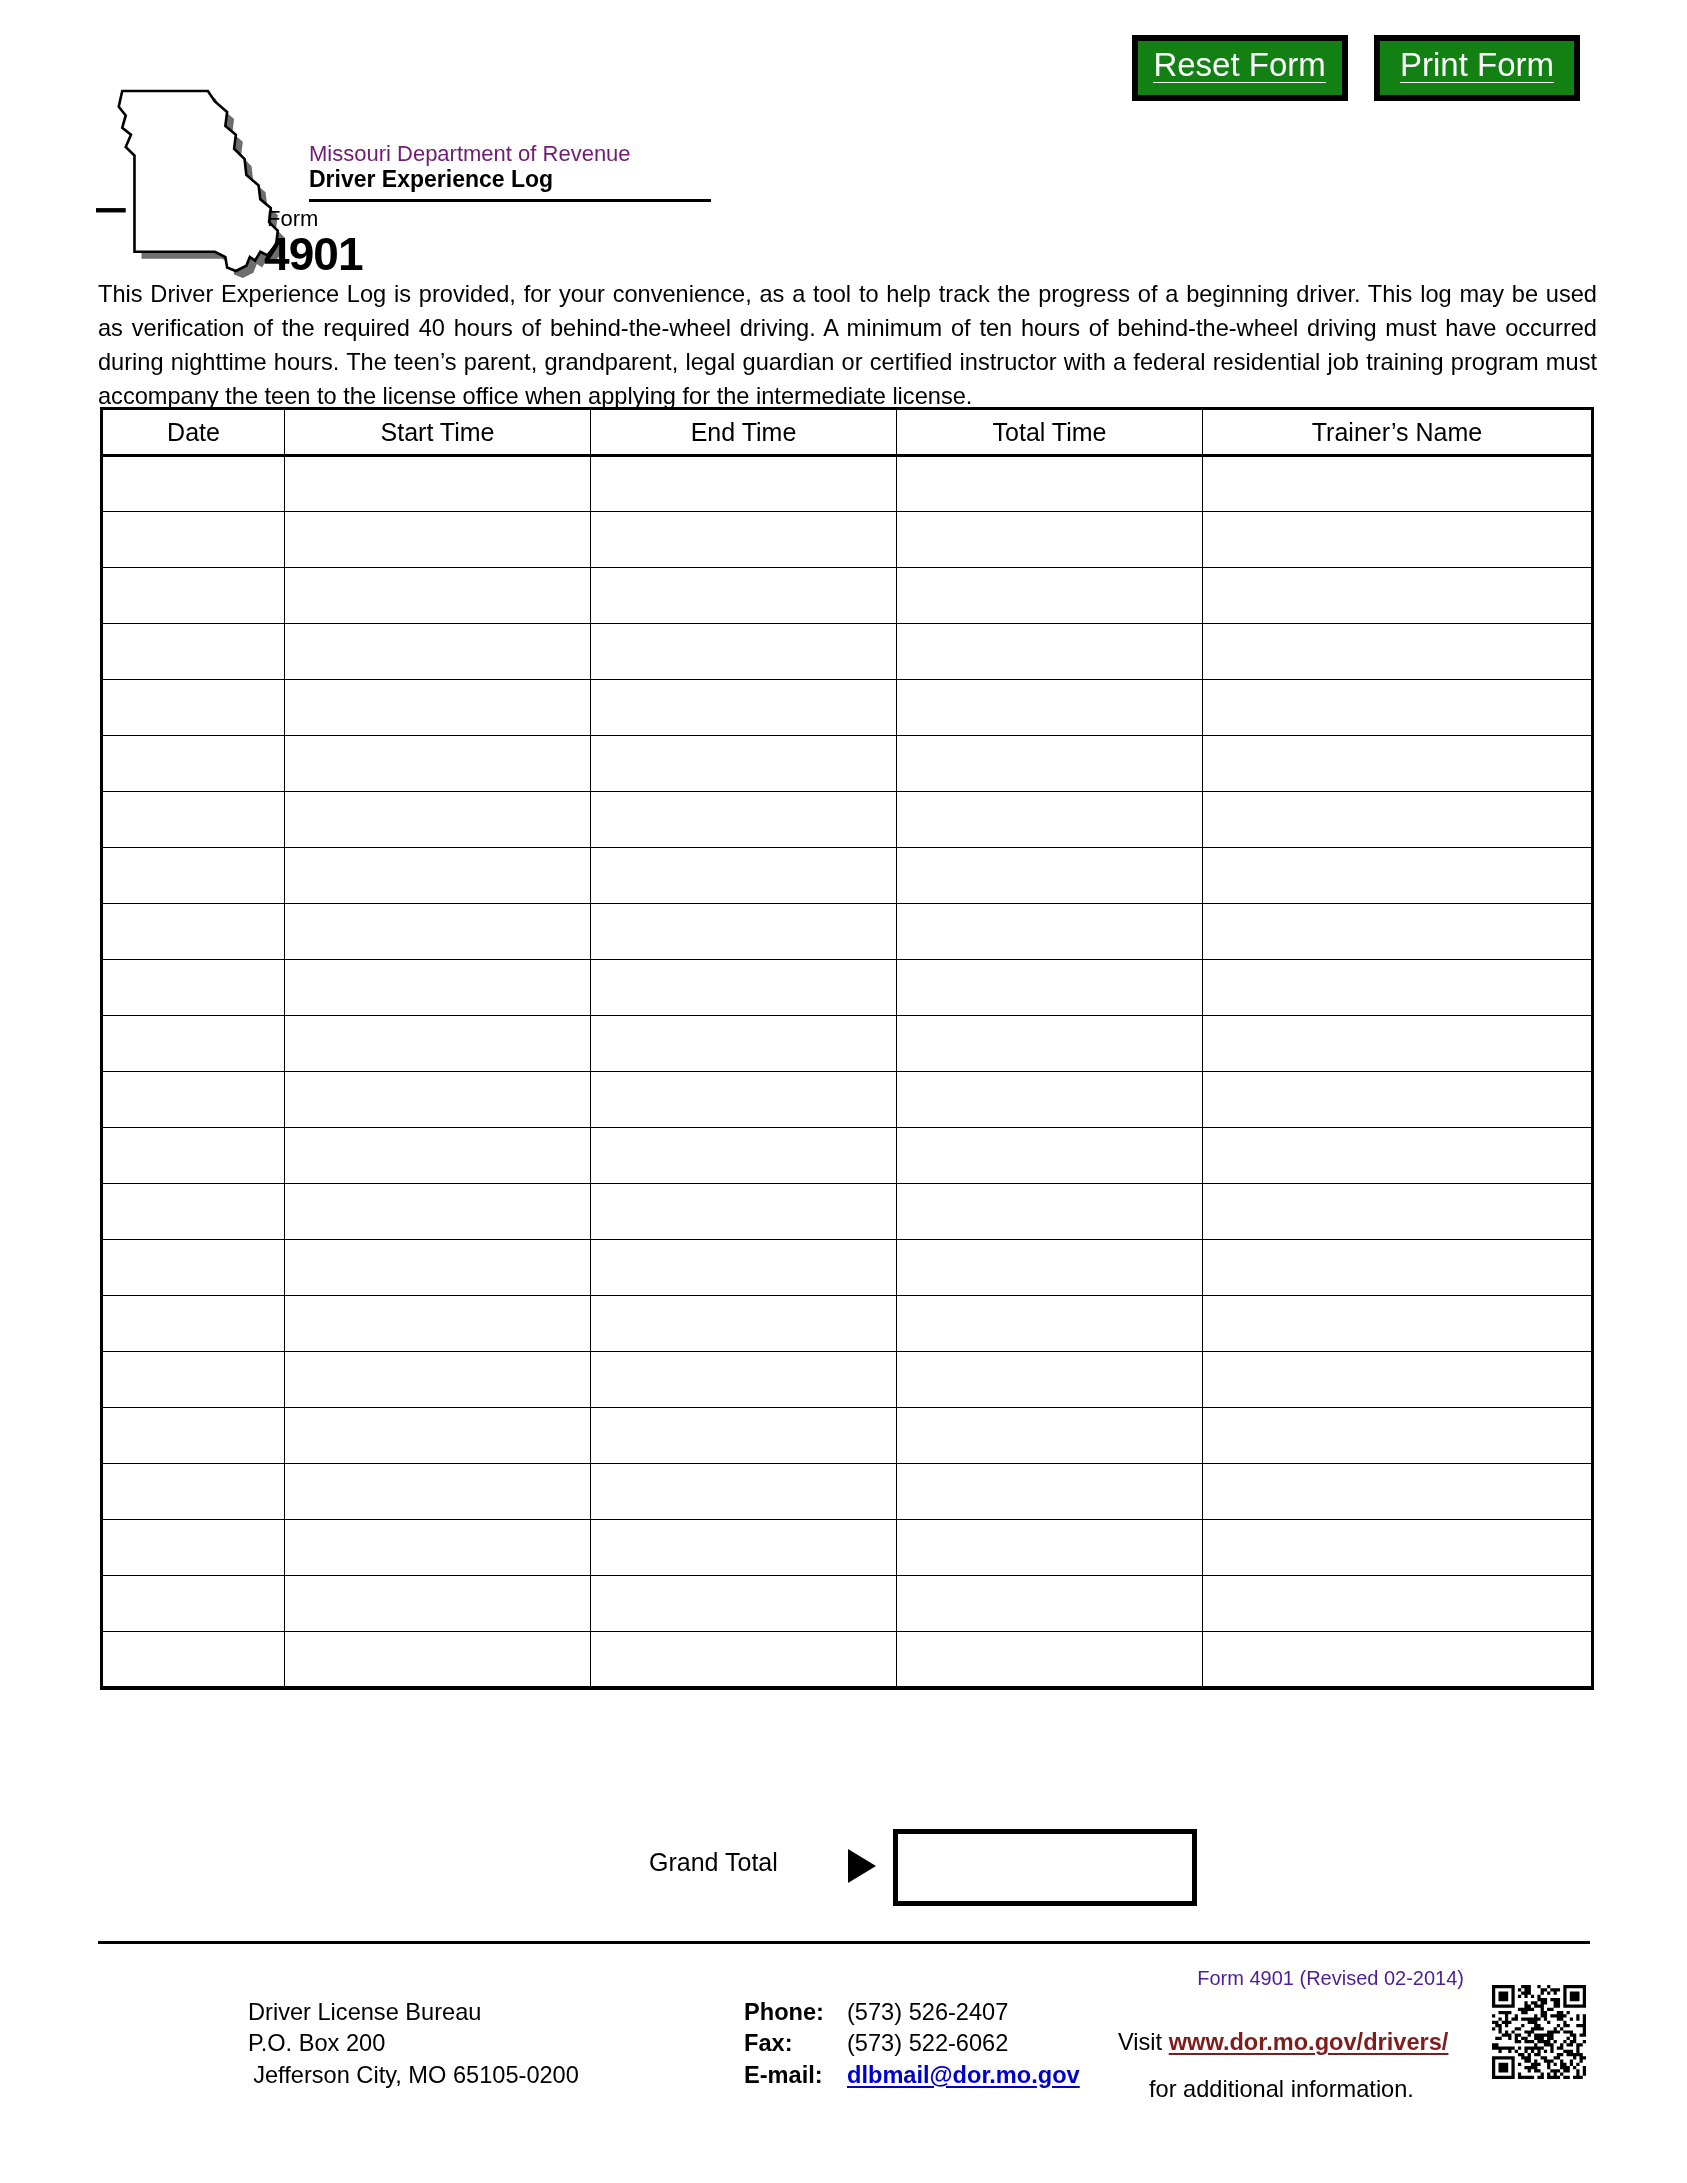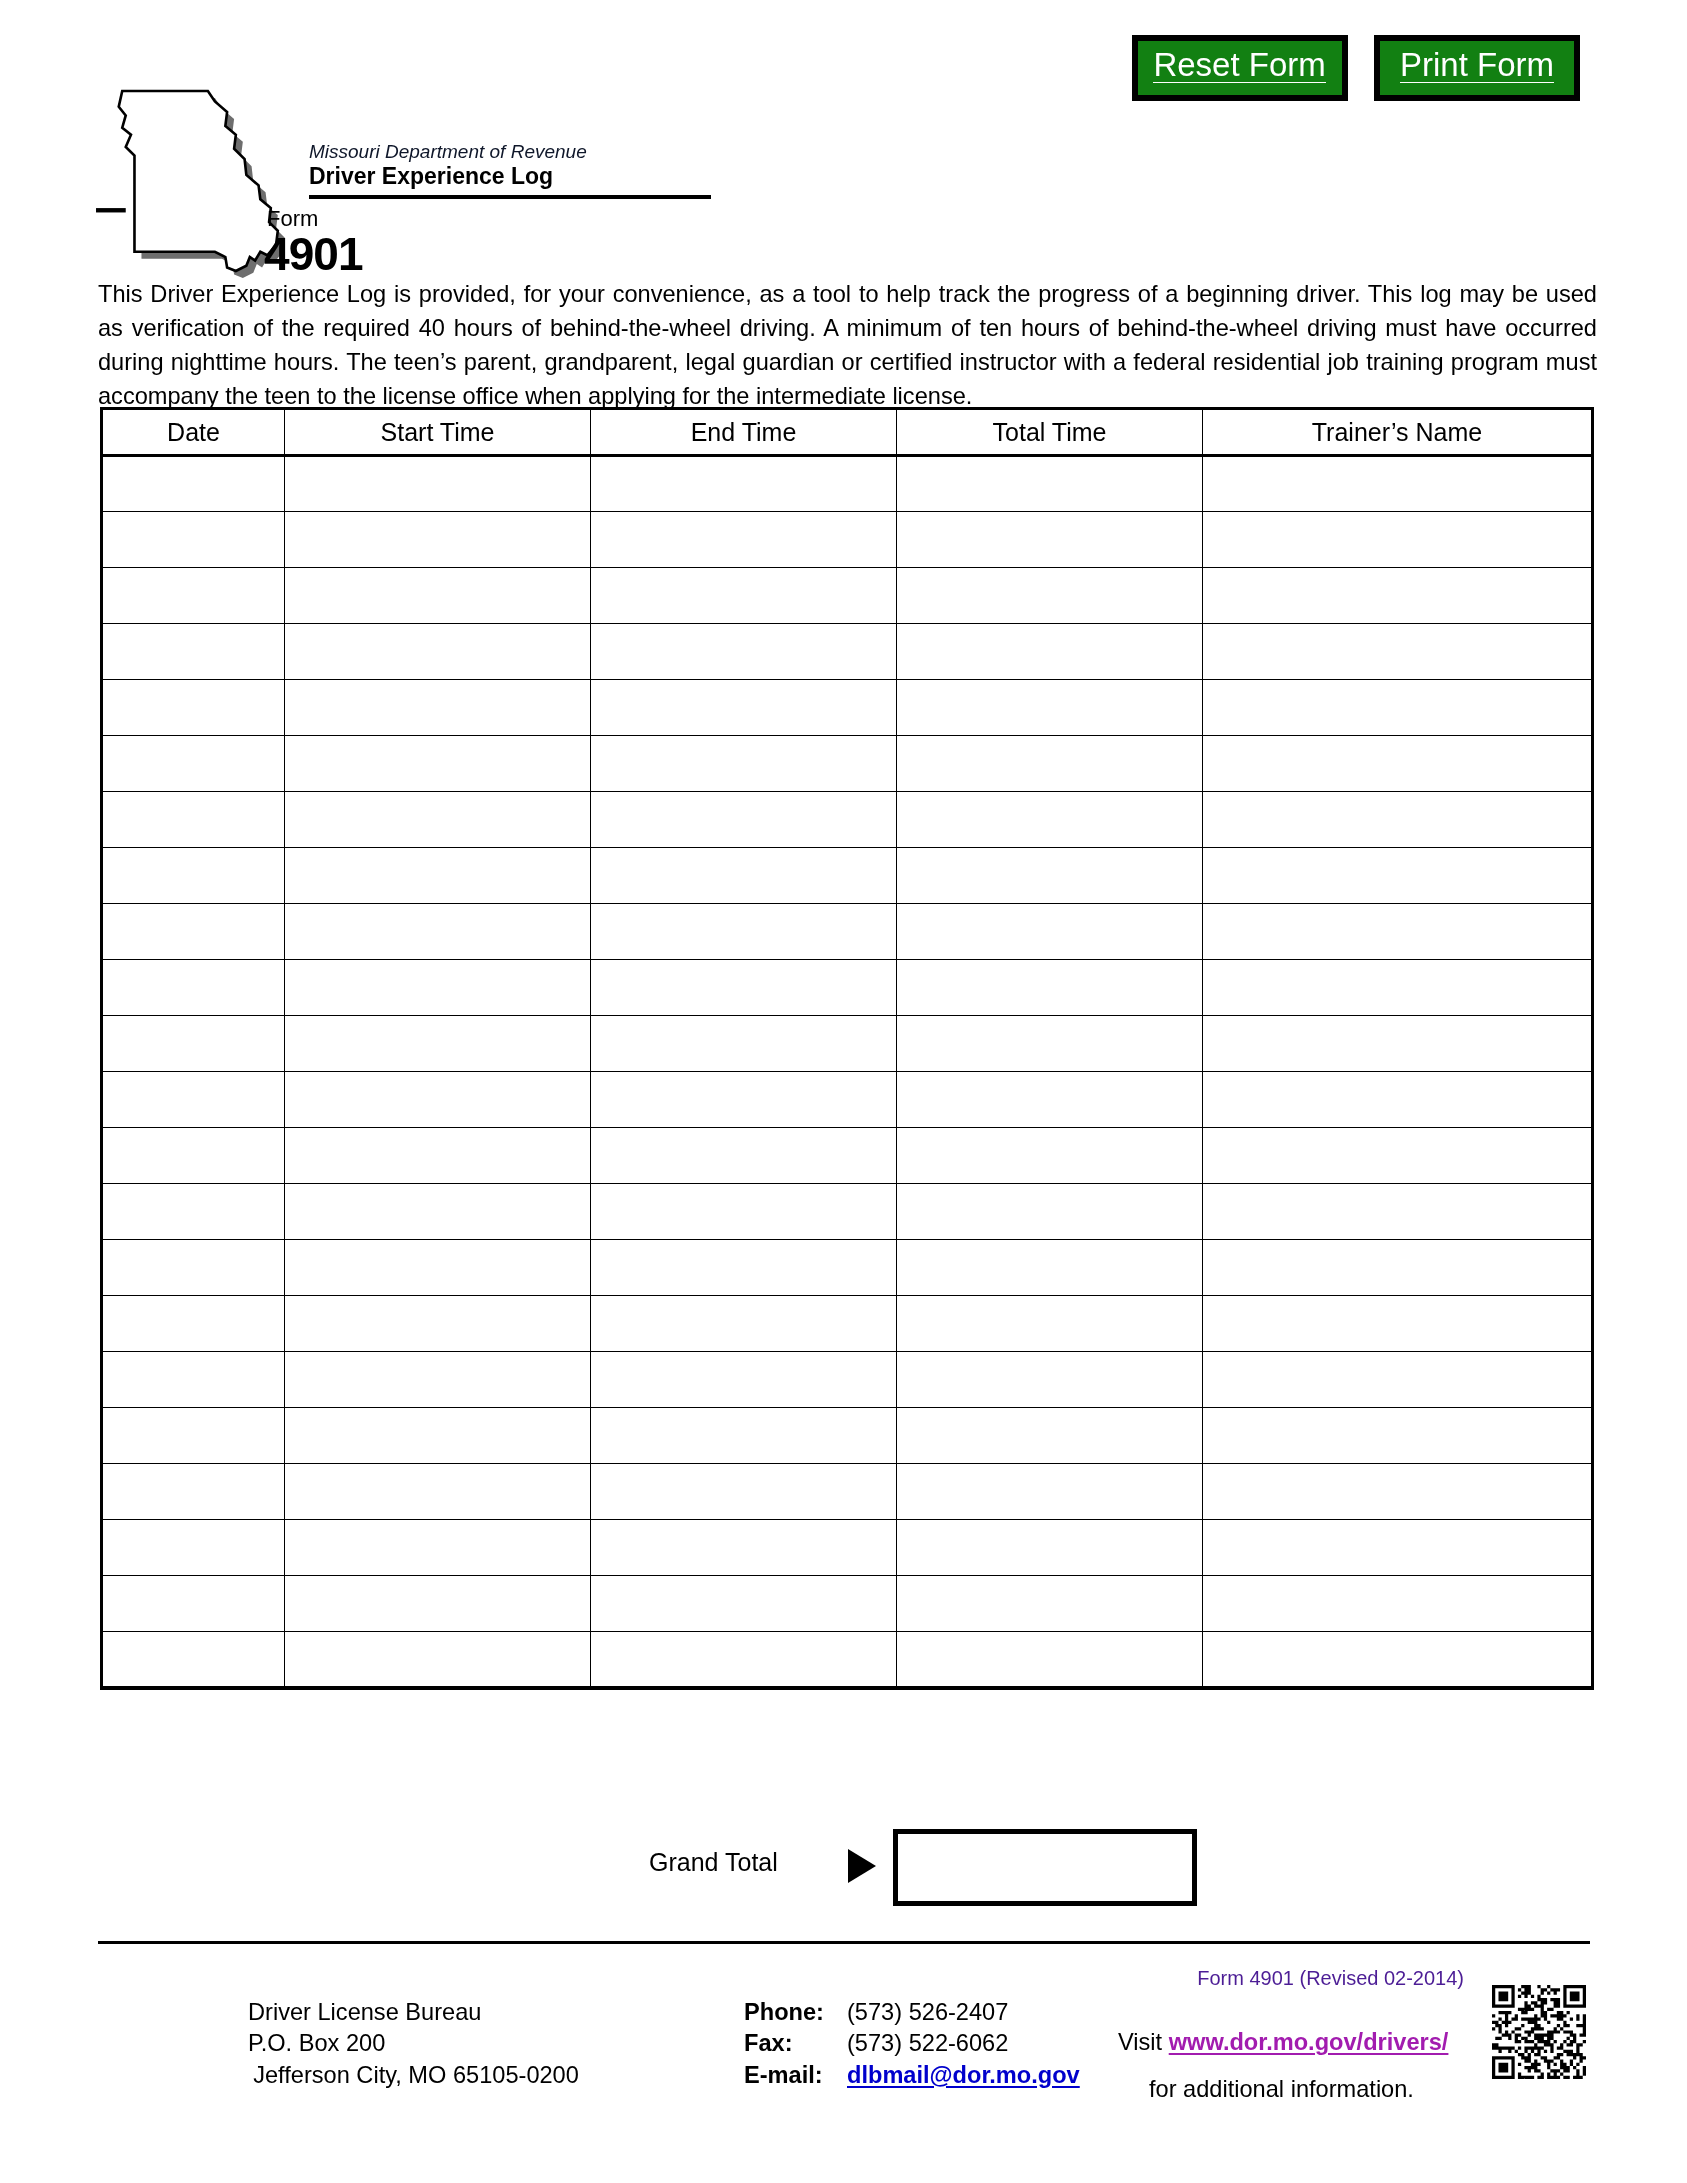--- a/index.html
+++ b/index.html
@@ -85,26 +85,25 @@
     color: #000;
     letter-spacing: -0.9px;
   }
   .title-block {
     position: absolute;
     left: 213px;
     top: 65px;
     width: 559px;
   }
   .dept-name {
-    font-size: 19px;
-    font-family: "Liberation Sans", sans-serif;
-    color: #0f172a;
+    font-size: 22px;
+    font-family: "Liberation Sans", sans-serif;
+    color: #701a75;
     line-height: 1.1;
     white-space: nowrap;
-    font-style: italic;
   }
   .form-name {
     margin-top: 1px;
     font-size: 23px;
     font-weight: bold;
     font-family: "Liberation Sans", sans-serif;
     color: #000;
     line-height: 1.1;
     white-space: nowrap;
   }
@@ -264,21 +263,21 @@
     position: absolute;
     left: 1020px;
     top: 72px;
     font-size: 23.6px;
     line-height: 1.33;
     color: #000;
     white-space: nowrap;
   }
   .visit-block .l2 { padding-left: 31px; margin-top: 16px; }
   .web-link {
-    color: #a21caf;
+    color: #7f1d1d;
     font-weight: bold;
     text-decoration: underline;
     text-underline-offset: 2.6px;
     cursor: pointer;
     margin-top: 20px;
   }
   .qr {
     position: absolute;
     left: 1394px;
     top: 30px;

